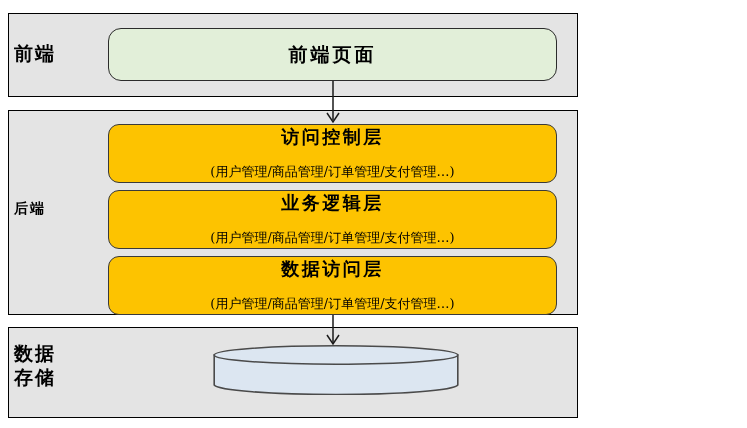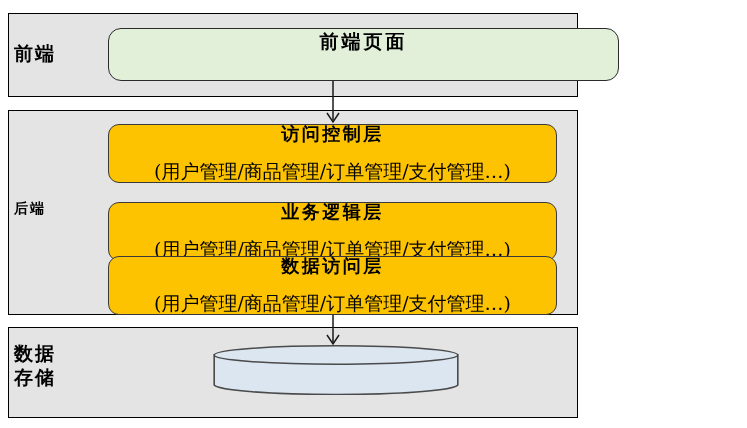--- a/index.html
+++ b/index.html
@@ -47,27 +47,28 @@
   }
   #label-frontend { top: 42px;  font-size: 19px; }
   #label-backend  { top: 200px; font-size: 14px; }
   #label-storage  { top: 342px; font-size: 19px; text-align: right; }
 
   
   .node-frontend {
     position: absolute;
     left: 108px;
     top: 28px;
-    width: 511px;
+    width: 449px;
     height: 53px;
     background: #e2efd9;
     border: 1.7px solid #2b2b2b;
     border-radius: 13px;
     box-sizing: border-box;
     display: flex;
+    align-items: center;
     justify-content: center;
   }
   .node-frontend .title {
     font-family: "DejaVu Serif", "Liberation Serif", serif;
     font-size: 19px;
     font-weight: bold;
     letter-spacing: 3px;
     color: #000000;
   }
 
@@ -81,34 +82,34 @@
     border: 1.7px solid #3a3a3a;
     border-radius: 11px;
     box-sizing: border-box;
     display: flex;
     flex-direction: column;
     align-items: center;
     justify-content: center;
     gap: 18px;
   }
   #layer-0 { top: 124px; }
-  #layer-1 { top: 202px; }
+  #layer-1 { top: 190px; }
   #layer-2 { top: 256px; }
 
   .layer-title {
     font-family: "DejaVu Serif", "Liberation Serif", serif;
     font-size: 18px;
     font-weight: bold;
     letter-spacing: 2.5px;
     color: #000000;
     line-height: 1.1;
   }
   .layer-sub {
     font-family: "DejaVu Serif", "Liberation Serif", serif;
-    font-size: 19px;
+    font-size: 13px;
     color: #000000;
     line-height: 1.15;
     letter-spacing: 0px;
   }
 
   
   #db-cylinder {
     position: absolute;
     left: 213px;
     top: 345px;

